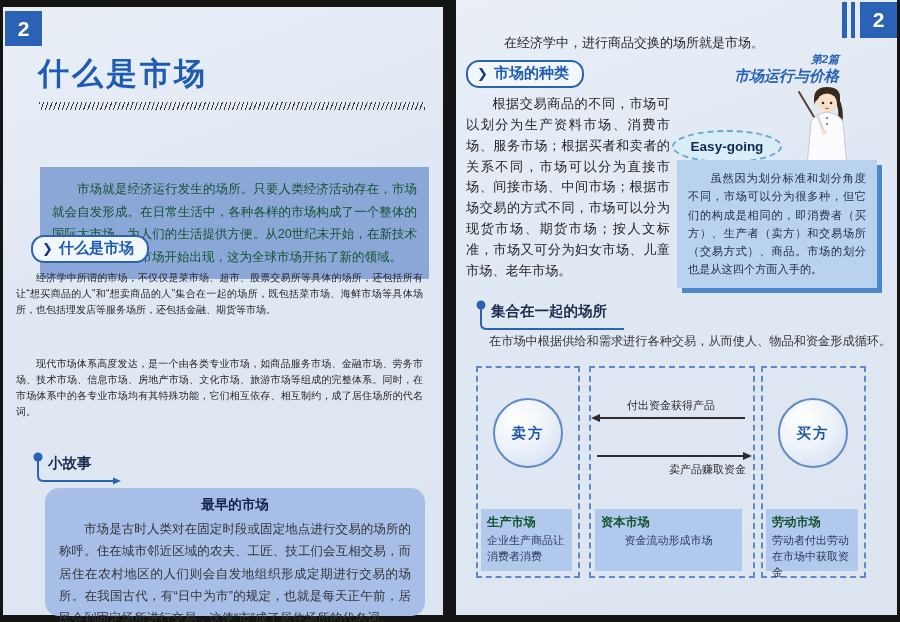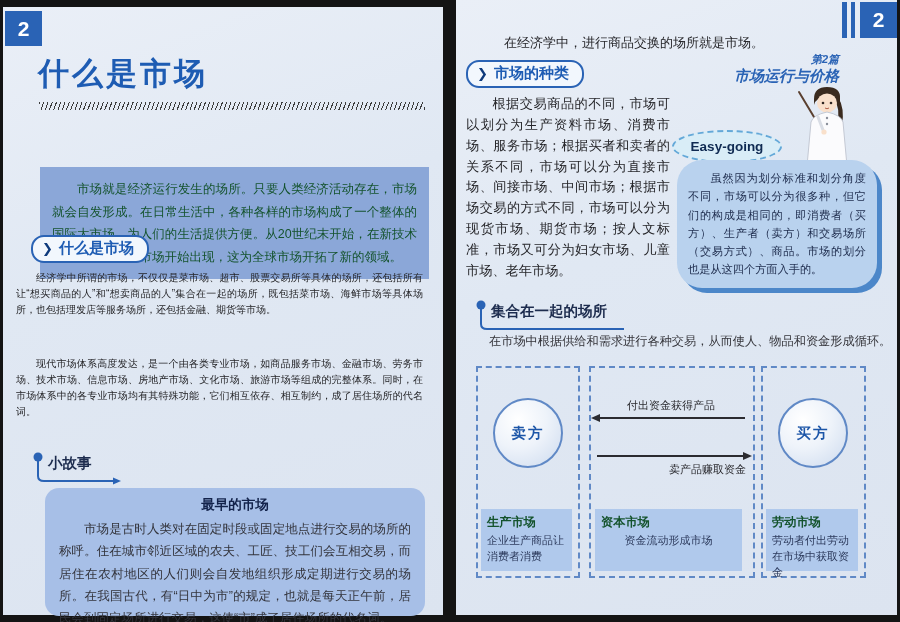--- a/index.html
+++ b/index.html
@@ -50,21 +50,21 @@
 
   .r-intro{left:48px;top:34px;font-size:13px;color:#26262a;}
   .r-body{left:10px;top:94px;width:204px;font-size:13.2px;line-height:1.58;color:#26262a;
           text-align:justify;text-indent:2em;margin:0;}
 
   .easy-label{left:216px;top:130px;width:106px;height:29px;border:2px dashed #63a8d8;border-radius:50%;
               background:#d9edf7;display:flex;align-items:center;justify-content:center;
               font-weight:bold;font-size:13.5px;color:#0f2a52;}
   .easy-box{left:221px;top:160px;width:178px;background:#b9d2ee;box-shadow:5px 5px 0 #4c87c9;
             padding:9px 11px;font-size:11.2px;line-height:1.63;color:#1d2b4c;
-            text-align:justify;text-indent:2em;border-radius:25px;}
+            text-align:justify;text-indent:2em;}
   #teacher{left:338px;top:84px;width:64px;height:84px;}
 
   .mech-sub{left:33px;top:333px;font-size:12.2px;color:#34343a;}
   .dcol{border:2px dashed #6089c6;top:366px;height:208px;}
   #dcol1{left:20px;width:100px;} #dcol2{left:133px;width:162px;} #dcol3{left:305px;width:101px;}
 
   .circle{width:66px;height:66px;border-radius:50%;border:2px solid #6089c6;
           background:radial-gradient(circle at 35% 30%,#ffffff 0%,#eef3fa 45%,#ccdaee 100%);
           display:flex;align-items:center;justify-content:center;font-weight:bold;
           font-size:14.5px;color:#1d56a8;letter-spacing:2px;}

